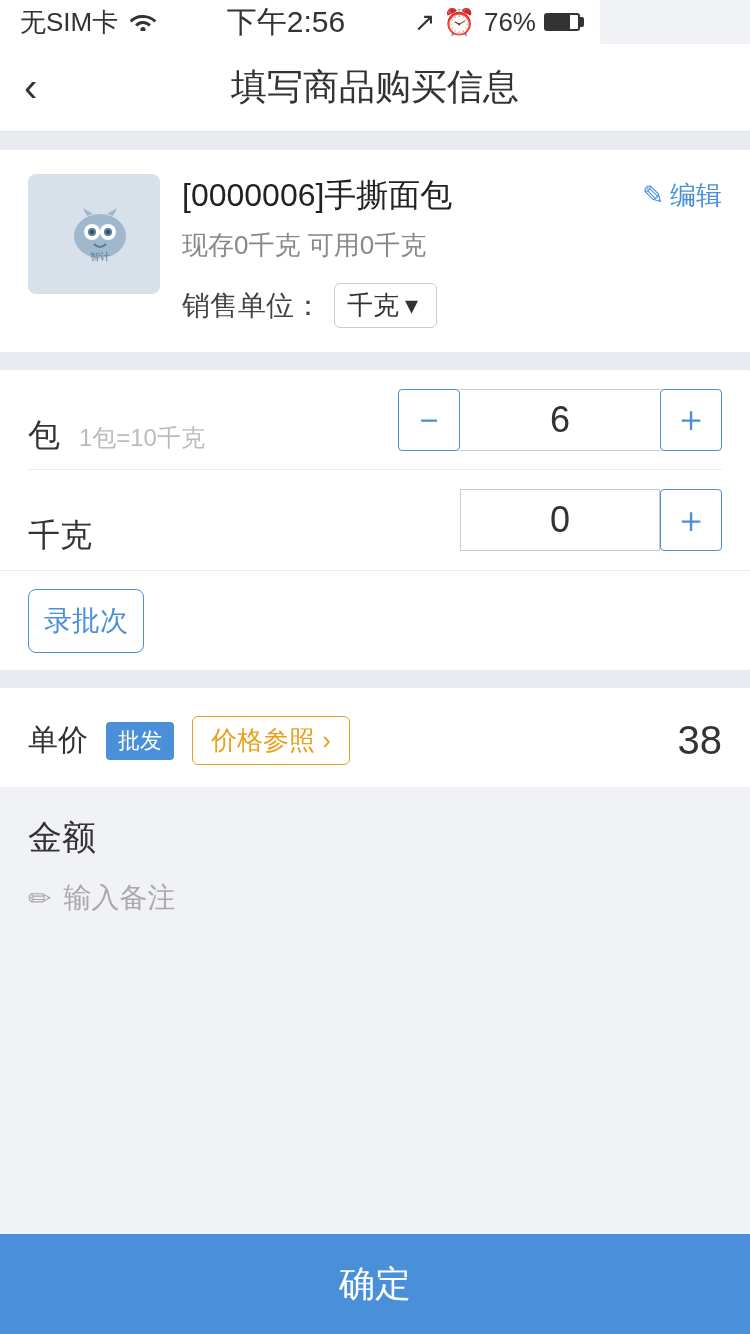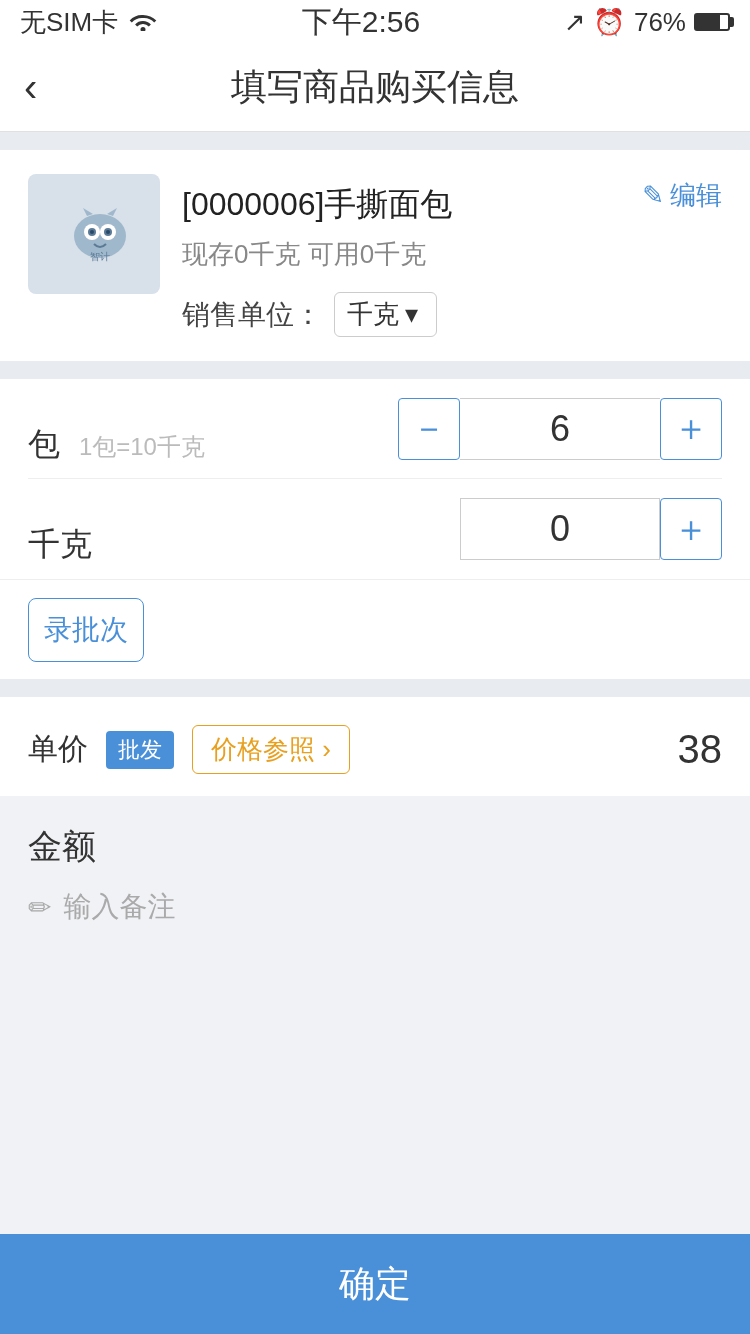--- a/index.html
+++ b/index.html
@@ -8,21 +8,21 @@
       width: 750px;
       min-height: 1334px;
       font-family: -apple-system, "PingFang SC", "Helvetica Neue", Arial, sans-serif;
       background: #f0f2f5;
       font-size: 30px;
       color: #333;
     }
 
     
     .status-bar {
-      width: 750px;
+      width: 600px;
       height: 44px;
       background: #fff;
       display: flex;
       align-items: center;
       justify-content: space-between;
       padding: 0 20px;
       font-size: 26px;
       color: #333;
     }
     .status-left { display: flex; align-items: center; gap: 10px; }
@@ -81,21 +81,20 @@
       font-size: 40px;
       color: #7a8fa8;
       padding-left: 12px;
     }
     .product-info { flex: 1; }
     .product-name {
       font-size: 32px;
       font-weight: 500;
       color: #222;
       margin-bottom: 10px;
-      margin-top: 9px;
     }
     .product-stock {
       font-size: 26px;
       color: #888;
       margin-bottom: 20px;
     }
     .product-unit-row {
       display: flex;
       align-items: center;
       gap: 12px;

